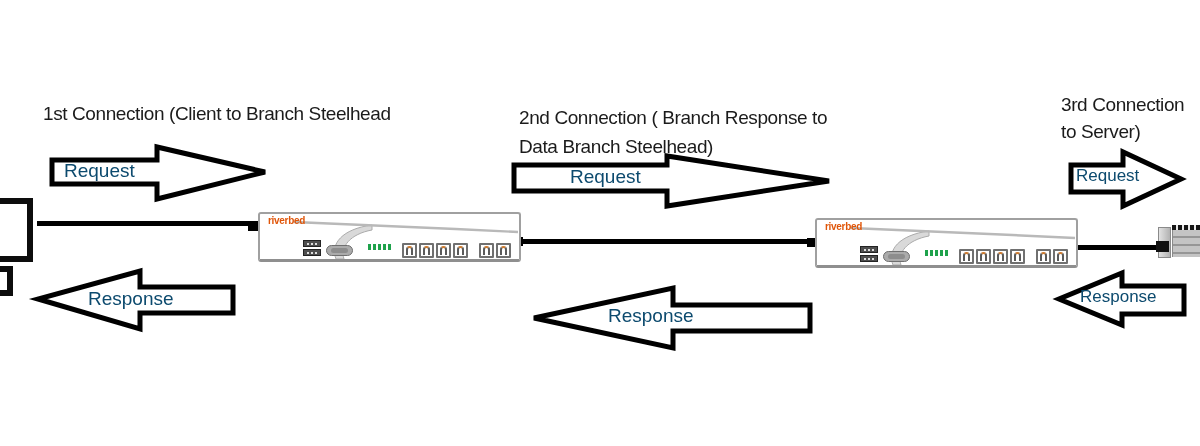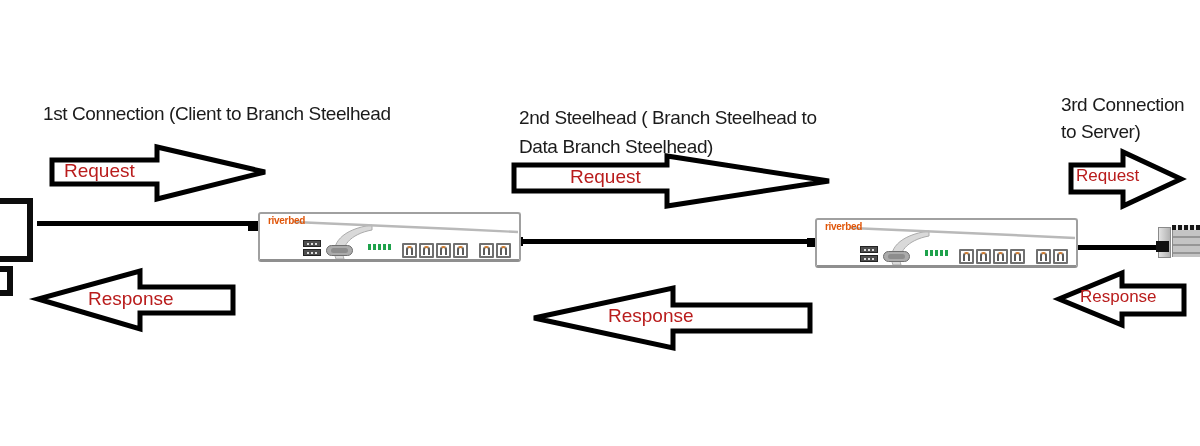--- a/index.html
+++ b/index.html
@@ -8,21 +8,21 @@
     position:relative; width:1200px; height:446px; overflow:hidden;
     background:#fff; font-family:"Liberation Sans", sans-serif;
   }
   svg.overlay { position:absolute; left:0; top:0; z-index:1; }
 
   .title { position:absolute; z-index:3; color:#1b1b1b; font-size:19px; letter-spacing:-0.4px; white-space:nowrap; }
   .t1 { left:43px;  top:103px;text-align:center; }
   .t2 { left:519px; top:103px; line-height:29px; }
   .t3 { left:1061px; top:91px; line-height:27px; }
 
-  .arrow-label { position:absolute; z-index:3; color:#b91c1c; font-size:19px; white-space:nowrap; }
+  .arrow-label { position:absolute; z-index:3; color:#0c4a6e; font-size:19px; white-space:nowrap; }
   .req1 { left:64px;   top:160px; }
   .req2 { left:570px;  top:166px; }
   .req3 { left:1076px; top:166px; font-size:17px; }
   .resp1 { left:88px;  top:288px; }
   .resp2 { left:608px; top:305px; }
   .resp3 { left:1080px; top:287px; font-size:17px; }
 
   
   .client-monitor { position:absolute; z-index:2; left:-30px; top:198px; width:63px; height:64px; border:6px solid #0d0d0d; background:#fff; }
   .client-base    { position:absolute; z-index:2; left:-30px; top:266px; width:43px; height:30px; border:6px solid #0d0d0d; background:#fff; }
@@ -76,21 +76,21 @@
     <polygon points="52,160 157,160 157,147 265,172 157,199 157,184 52,184" fill="#fff" stroke="#000" stroke-width="5"></polygon>
     <polygon points="514,165 667,165 667,156 829,181 667,206 667,191 514,191" fill="#fff" stroke="#000" stroke-width="5"></polygon>
     <polygon points="1071,165 1123,165 1123,152 1181,179 1123,206 1123,192 1071,192" fill="#fff" stroke="#000" stroke-width="5"></polygon>
     <polygon points="233,287 140,287 140,271 38,299 140,329 140,313 233,313" fill="#fff" stroke="#000" stroke-width="5"></polygon>
     <polygon points="810,305 673,305 673,288 534,318 673,348 673,331 810,331" fill="#fff" stroke="#000" stroke-width="5"></polygon>
     <polygon points="1184,286 1122,286 1122,273 1059,299 1122,325 1122,314 1184,314" fill="#fff" stroke="#000" stroke-width="5"></polygon>
   </svg>
 
   <div class="title t1">1st Connection (Client to Branch Steelhead</div>
   <div class="title t2">
-    <div>2nd Steelhead ( Branch Steelhead to</div>
+    <div>2nd Connection ( Branch Response to</div>
     <div>Data Branch Steelhead)</div>
   </div>
   <div class="title t3">
     <div>3rd Connection</div>
     <div>to Server)</div>
   </div>
 
   <div class="arrow-label req1">Request</div>
   <div class="arrow-label req2">Request</div>
   <div class="arrow-label req3">Request</div>

